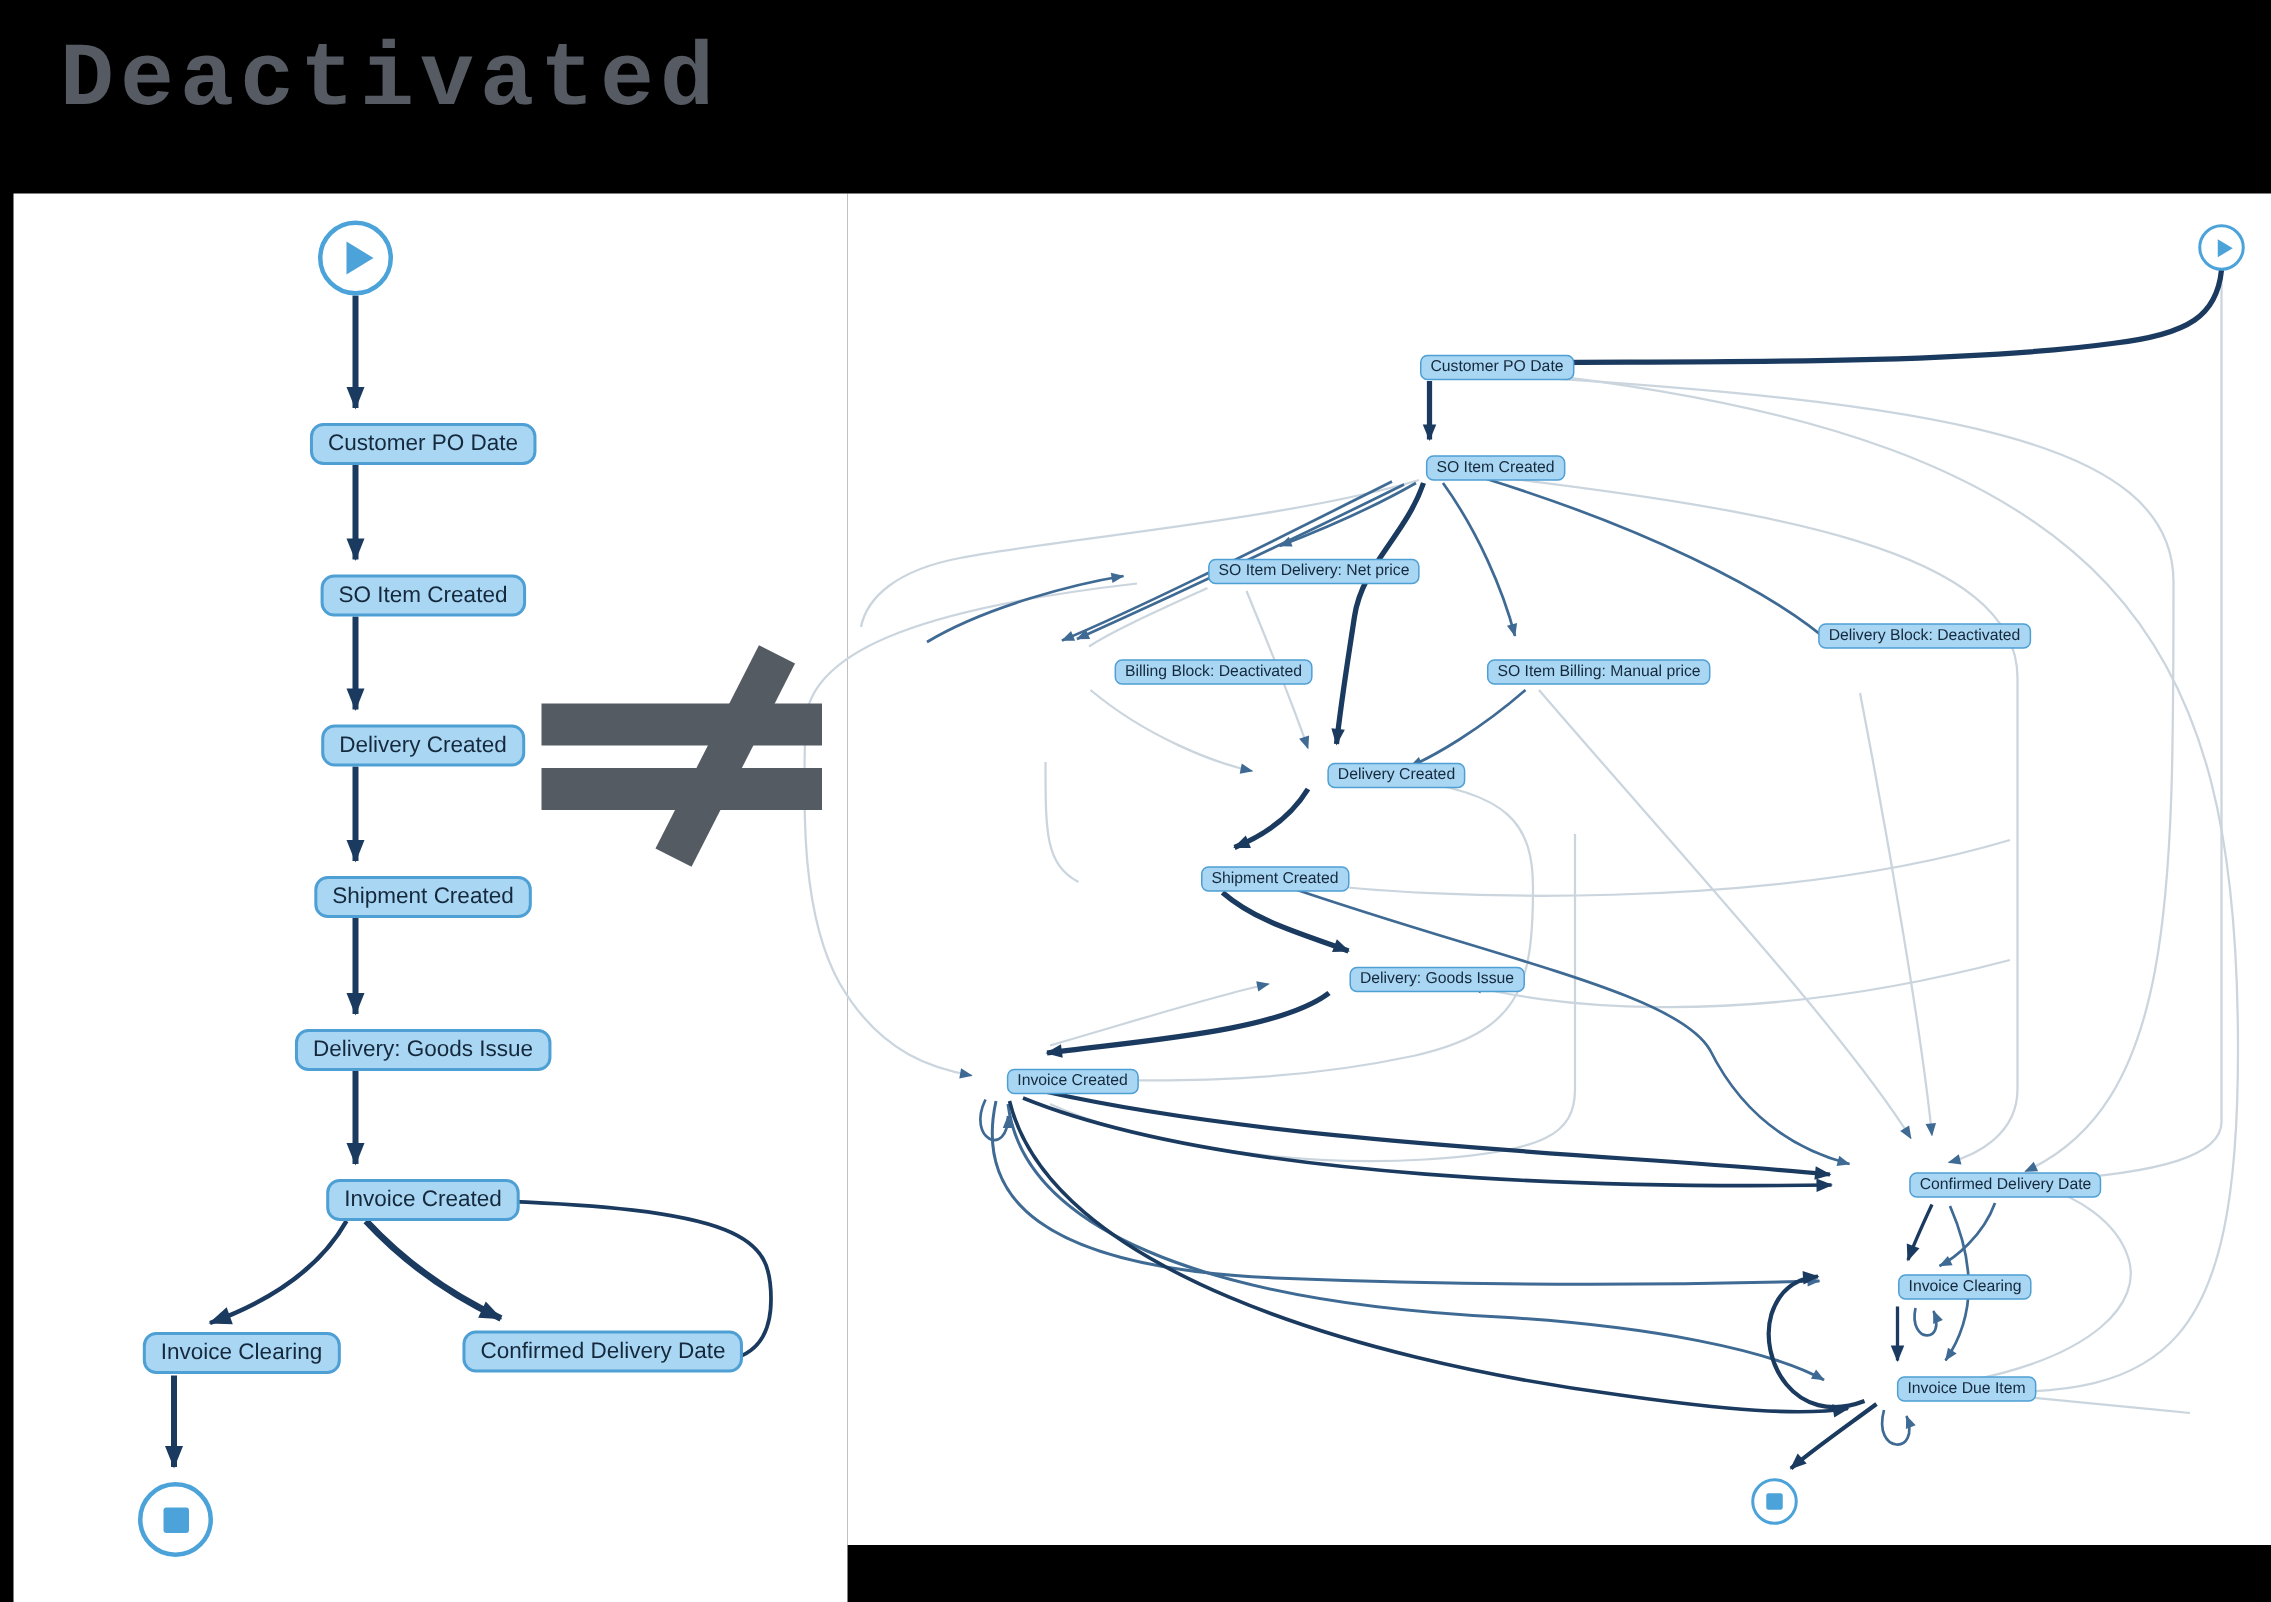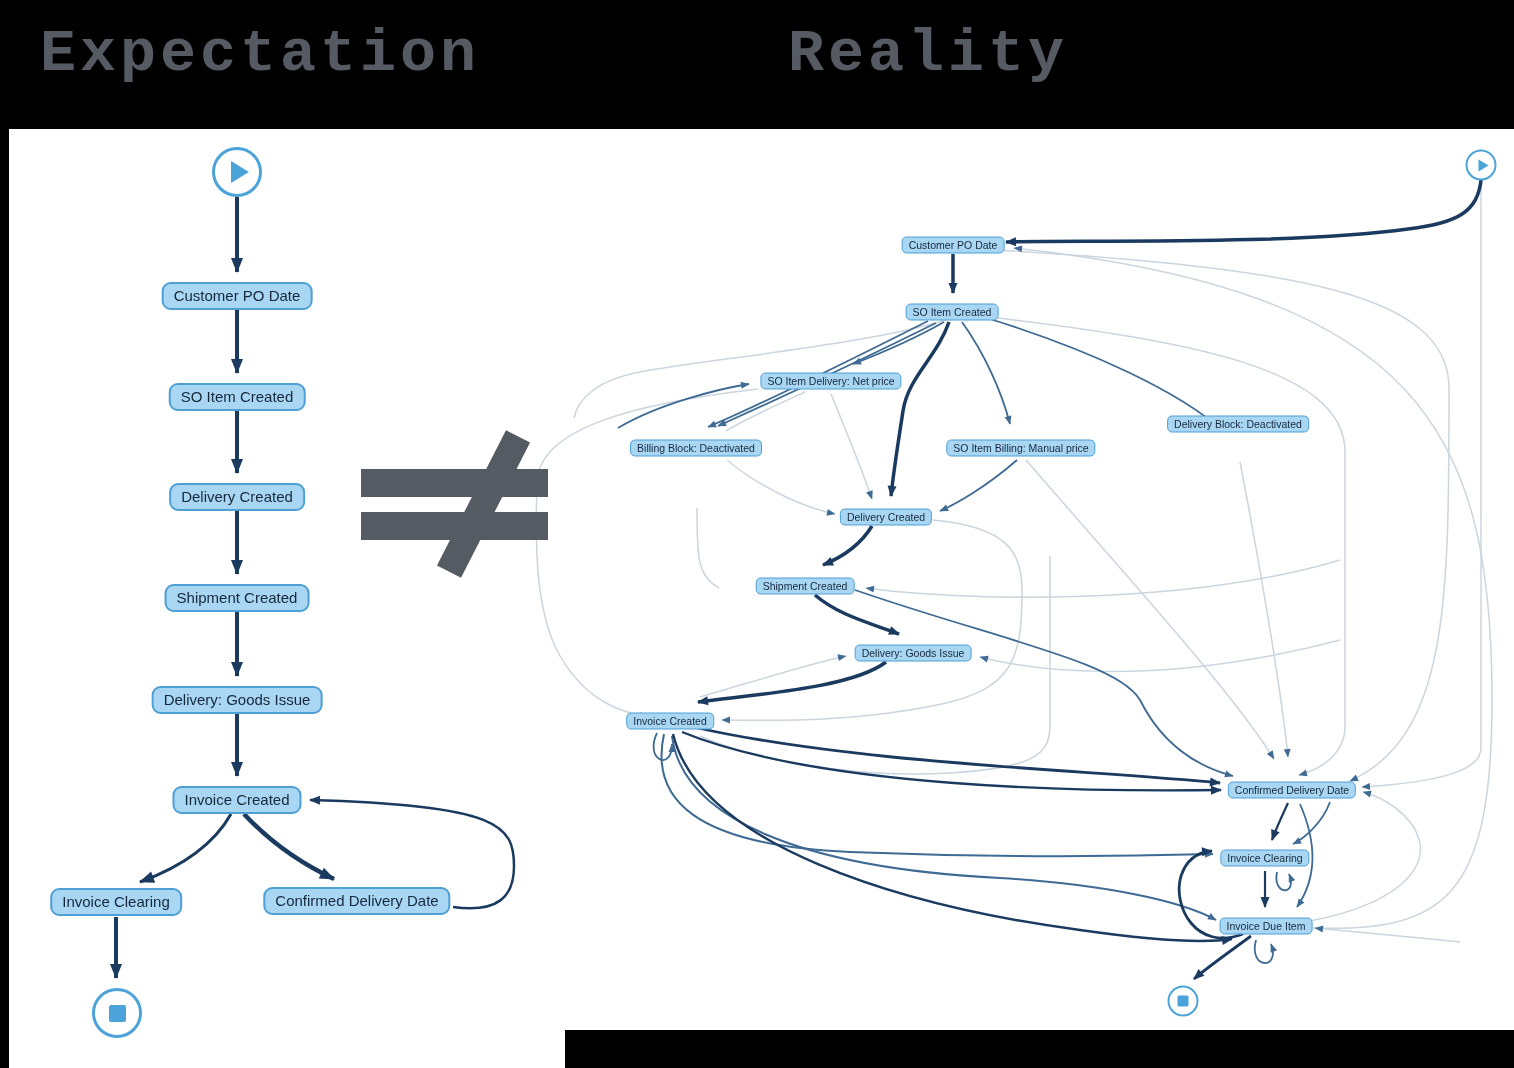--- a/index.html
+++ b/index.html
@@ -5,21 +5,21 @@
   html,body{margin:0;padding:0;background:#000;}
   .canvas{position:relative;width:1514px;height:1068px;background:#000;overflow:hidden;
           font-family:"Liberation Sans",sans-serif;}
   .panel{position:absolute;background:#fff;}
   .panel-left{left:9px;top:129px;width:556px;height:939px;}
   .panel-right{left:565px;top:129px;width:949px;height:901px;}
   .hdr{position:absolute;top:24px;color:#565B63;font-family:"Liberation Mono","DejaVu Sans Mono",monospace;
        font-weight:bold;font-size:60px;letter-spacing:4px;line-height:1;white-space:nowrap;}
   svg.edges{position:absolute;left:0;top:0;pointer-events:none;}
   .node{position:absolute;transform:translate(-50%,-50%);background:#A8D6F3;border:2px solid #4E9FD4;
-        color:#16293C;white-space:nowrap;text-align:center;z-index:5;}
+        color:#16293C;white-space:nowrap;text-align:center;z-index:5;margin-left:45px;}
   .node.lg{font-size:15px;padding:3px 10px 4px 10px;border-radius:9px;}
   .node.sm{font-size:10.5px;padding:1px 6px 2px 6px;border-radius:5px;border-width:1.4px;}
   .circle{position:absolute;transform:translate(-50%,-50%);border-radius:50%;background:#fff;
           display:flex;align-items:center;justify-content:center;z-index:5;}
   .circle.lg{width:44px;height:44px;border:3px solid #4BA3D9;}
   .circle.sm{width:27px;height:27px;border:2.5px solid #4BA3D9;}
   .play{width:0;height:0;border-style:solid;border-color:transparent transparent transparent #4BA3D9;}
   .play.lg{border-width:11px 0 11px 18px;margin-left:6px;}
   .play.sm{border-width:6px 0 6px 10px;margin-left:4px;}
   .stop{background:#4BA3D9;}
@@ -28,22 +28,21 @@
   .neq-bar{position:absolute;background:#555B63;z-index:6;}
 </style>
 </head>
 <body>
 
 <div class="canvas">
 
   <div class="panel panel-left"></div>
   <div class="panel panel-right"></div>
 
-  <div class="hdr" style="left:40px">Expectation</div>
-  <div class="hdr" style="left:788px">Reality</div>
+  <div class="hdr" style="left:40px">Deactivated</div>
 
   <svg class="edges" width="1514" height="1068" viewBox="0 0 1514 1068">
     <defs>
       <marker id="aDL" markerUnits="userSpaceOnUse" markerWidth="18" markerHeight="14" refX="15" refY="7" orient="auto">
         <path d="M1,1 L16,7 L1,13 Z" fill="#1B3A5F"></path>
       </marker>
       <marker id="aD" markerUnits="userSpaceOnUse" markerWidth="13" markerHeight="10" refX="11" refY="5" orient="auto">
         <path d="M1,0.5 L12,5 L1,9.5 Z" fill="#1B3A5F"></path>
       </marker>
       <marker id="aM" markerUnits="userSpaceOnUse" markerWidth="10" markerHeight="8" refX="8.5" refY="4" orient="auto">
@@ -141,21 +140,21 @@
   <div class="circle lg" style="left:117px;top:1013px">
     <div class="stop lg"></div>
   </div>
 
   <div class="circle sm" style="left:1481px;top:165px">
     <div class="play sm"></div>
   </div>
   <div class="node sm" style="left:953px;top:245px">Customer PO Date</div>
   <div class="node sm" style="left:952px;top:312px">SO Item Created</div>
   <div class="node sm" style="left:831px;top:381px">SO Item Delivery: Net price</div>
-  <div class="node sm" style="left:696px;top:448px">Billing Block: Deactivated</div>
+  <div class="node sm" style="left:764px;top:448px">Billing Block: Deactivated</div>
   <div class="node sm" style="left:1021px;top:448px">SO Item Billing: Manual price</div>
   <div class="node sm" style="left:1238px;top:424px">Delivery Block: Deactivated</div>
   <div class="node sm" style="left:886px;top:517px">Delivery Created</div>
   <div class="node sm" style="left:805px;top:586px">Shipment Created</div>
   <div class="node sm" style="left:913px;top:653px">Delivery: Goods Issue</div>
   <div class="node sm" style="left:670px;top:721px">Invoice Created</div>
   <div class="node sm" style="left:1292px;top:790px">Confirmed Delivery Date</div>
   <div class="node sm" style="left:1265px;top:858px">Invoice Clearing</div>
   <div class="node sm" style="left:1266px;top:926px">Invoice Due Item</div>
   <div class="circle sm" style="left:1183px;top:1001px">

